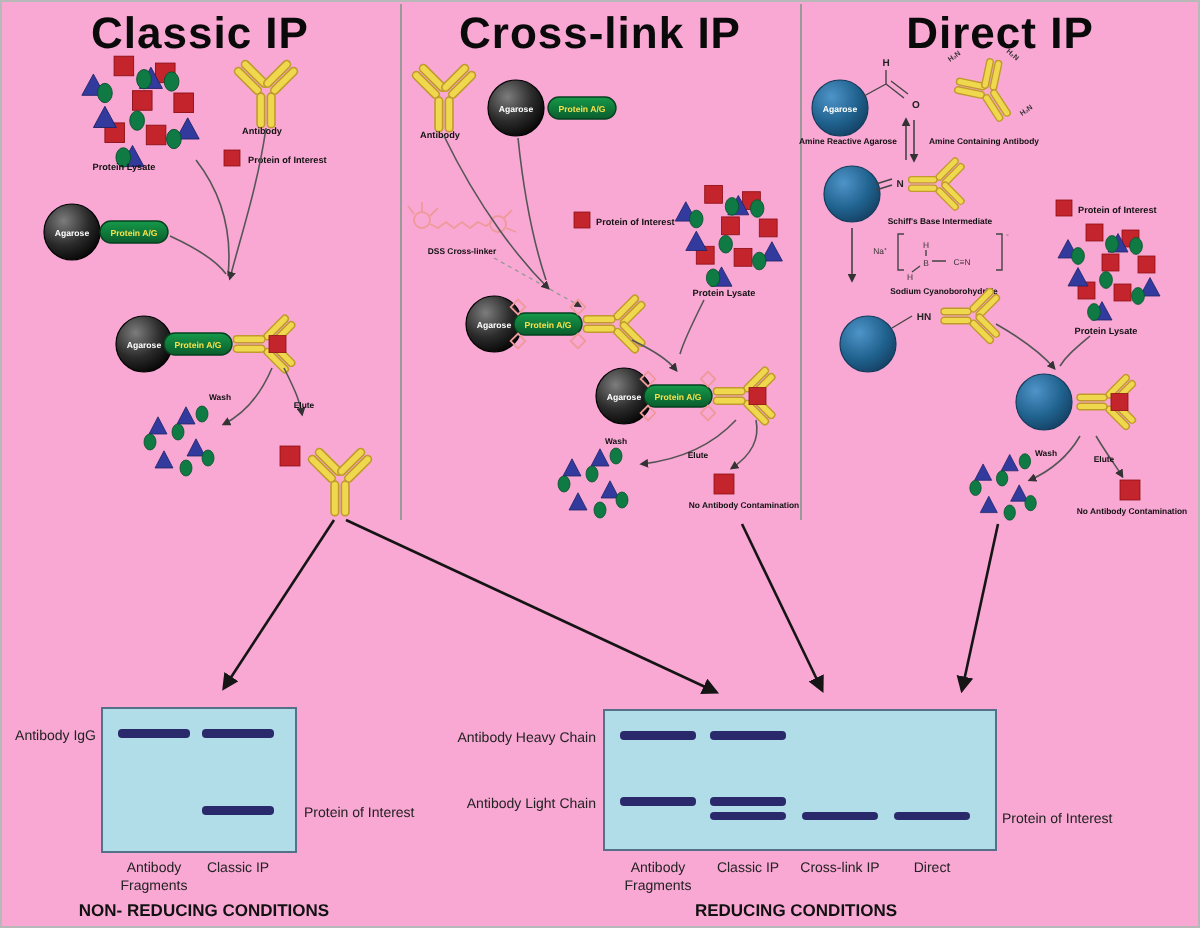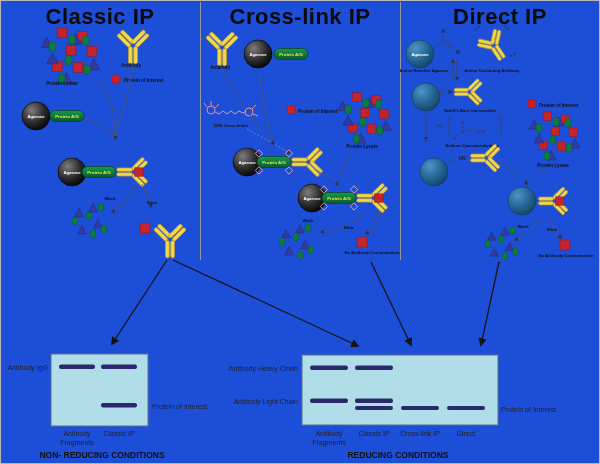--- a/index.html
+++ b/index.html
@@ -1,16 +1,16 @@
 <!DOCTYPE html>
 <html><head>
 <meta charset="utf-8">
 <style>
   html,body{margin:0;padding:0;background:#fff;}
-  #stage{width:600px;height:464px;position:relative;background:#1d4ed8;font-family:"Liberation Sans",sans-serif;}
+  #stage{width:600px;height:464px;position:relative;background:#f9a8d4;font-family:"Liberation Sans",sans-serif;}
   svg{display:block;}
   .t-title{font-family:"Liberation Sans",sans-serif;font-weight:700;font-size:22px;fill:#0a0a0a;letter-spacing:.5px;}
   .t-lab{font-family:"Liberation Sans",sans-serif;font-weight:700;font-size:4.6px;fill:#111;}
   .t-tiny{font-family:"Liberation Sans",sans-serif;font-weight:700;font-size:4.2px;fill:#111;}
   .t-chem{font-family:"Liberation Sans",sans-serif;font-weight:700;font-size:5px;fill:#222;}
   .t-chem2{font-family:"Liberation Sans",sans-serif;font-weight:400;font-size:4.2px;fill:#333;}
   .t-h2n{font-family:"Liberation Sans",sans-serif;font-weight:700;font-size:3.6px;fill:#333;}
   .t-pill{font-family:"Liberation Sans",sans-serif;font-weight:700;font-size:4.3px;fill:#F6E04B;}
   .t-bead{font-family:"Liberation Sans",sans-serif;font-weight:700;font-size:4.3px;fill:#fff;}
   .t-gel{font-family:"Liberation Sans",sans-serif;font-weight:400;font-size:7px;fill:#222;}

